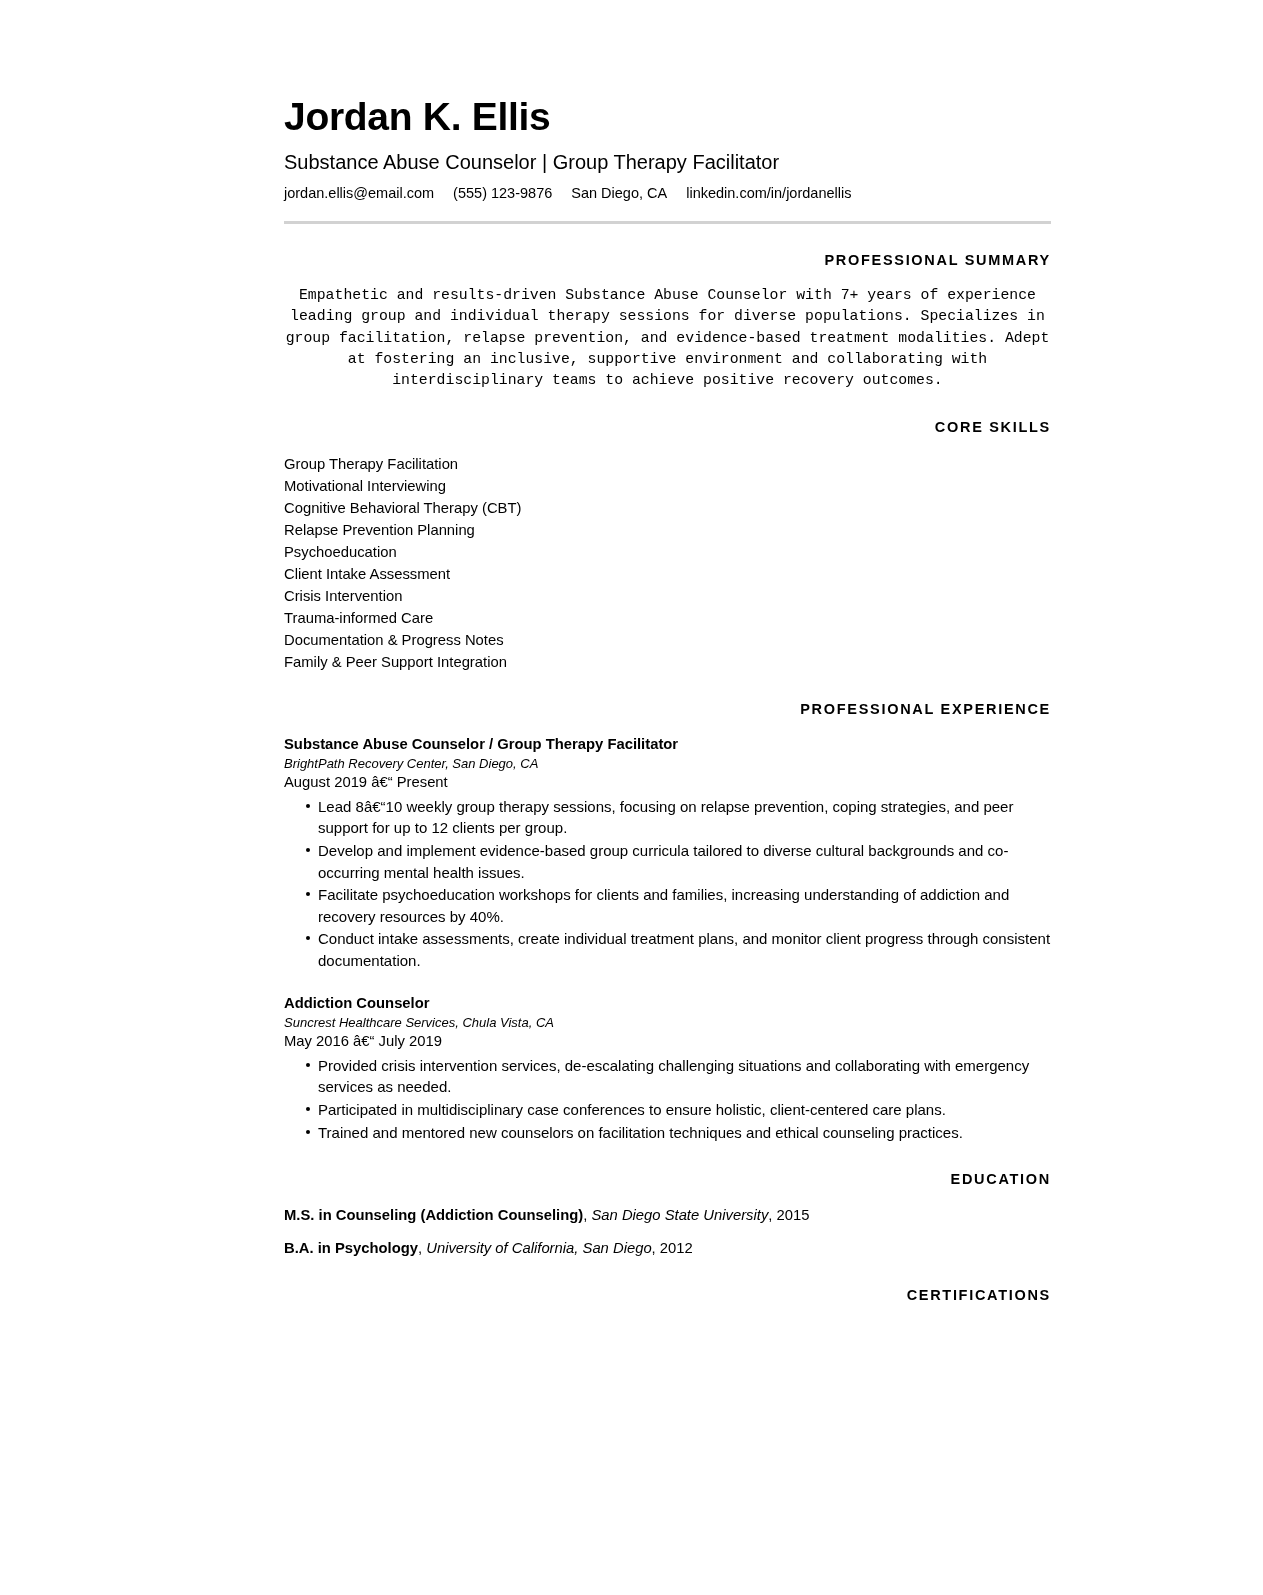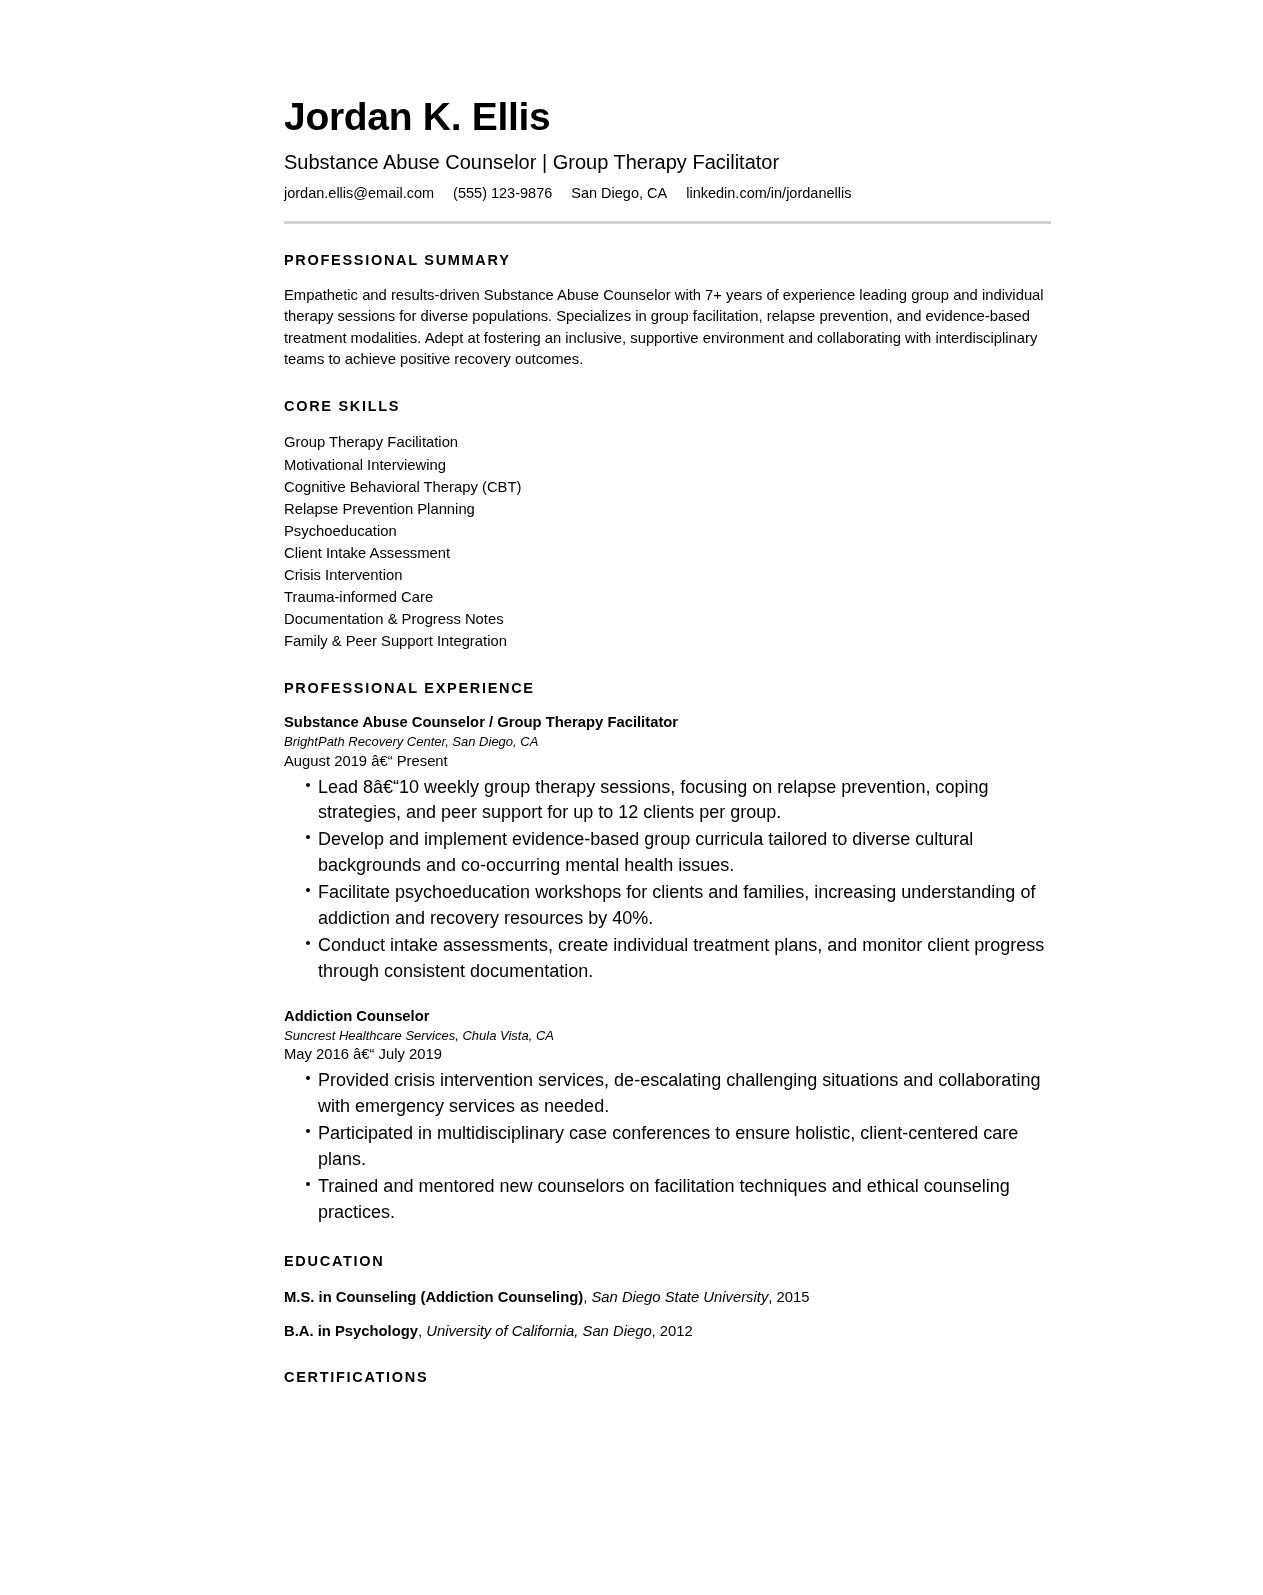--- a/index.html
+++ b/index.html
@@ -61,27 +61,29 @@
 
   
   .section { margin-top: 28px; }
   .sec-title {
     font-size: 14.5px;
     font-weight: bold;
     letter-spacing: 1.7px;
     text-transform: uppercase;
     margin: 0 0 16px 0;
     line-height: 1.2;
+    text-align: right;
   }
 
   .summary-text {
     font-size: 14.8px;
     line-height: 1.44;
     margin: 0;
-    text-align: left;
+    text-align: center;
+    font-family: Liberation Mono, monospace;
   }
 
   
   .skills {
     list-style: none;
     margin: 0;
     padding: 0;
   }
   .skills li {
     font-size: 14.8px;
@@ -108,21 +110,21 @@
     font-size: 14.8px;
     line-height: 1.4;
     margin: 0 0 3px 0;
   }
   .bullets {
     margin: 0;
     padding: 0 0 0 22px;
     list-style: none;
   }
   .bullets li {
-    font-size: 18px;
+    font-size: 15px;
     line-height: 1.44;
     position: relative;
     margin: 0 0 1px 0;
     padding-left: 12px;
   }
   .bullets li::before {
     content: "";
     position: absolute;
     left: 0;
     top: 8px;

